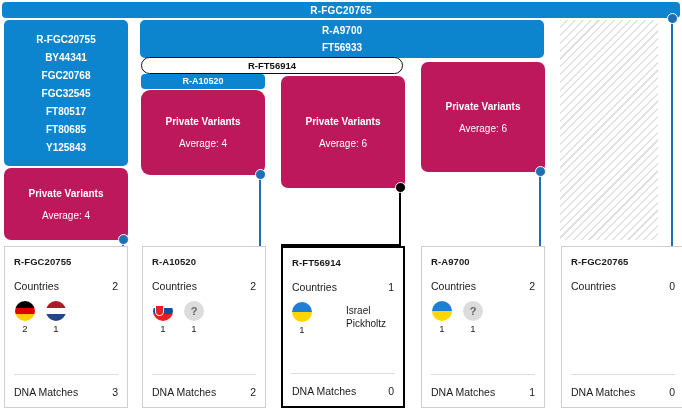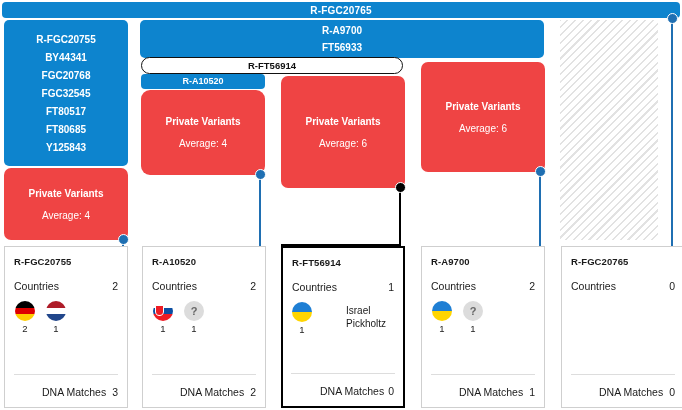--- a/index.html
+++ b/index.html
@@ -87,21 +87,21 @@
     font-weight: 600;
     display: flex;
     align-items: center;
     justify-content: center;
     z-index: 4;
   }
 
   
   .teal-box {
     position: absolute;
-    background: #ef4444;
+    background: #be185d;
     border-radius: 7px;
     color: #ffffff;
     display: flex;
     flex-direction: column;
     align-items: center;
     justify-content: center;
     gap: 11px;
   }
   .teal-box .tl-title { font-size: 10px; font-weight: 600; }
   .teal-box .tl-avg   { font-size: 10px; }
@@ -255,21 +255,20 @@
   }
   .panel.selected .divider { left: 8px; right: 8px; }
   .dna-row {
     position: absolute;
     left: 9px; right: 9px;
     bottom: 9px;
     display: flex;
     justify-content: space-between;
     font-size: 10.5px;
     color: #1a1a1a;
-    margin-left: 28px;
   }
 </style>
 </head>
 <body>
 
 <div id="stage">
 
   <div class="banner-root" id="banner-root">
     <span>R-FGC20765</span>
   </div>

